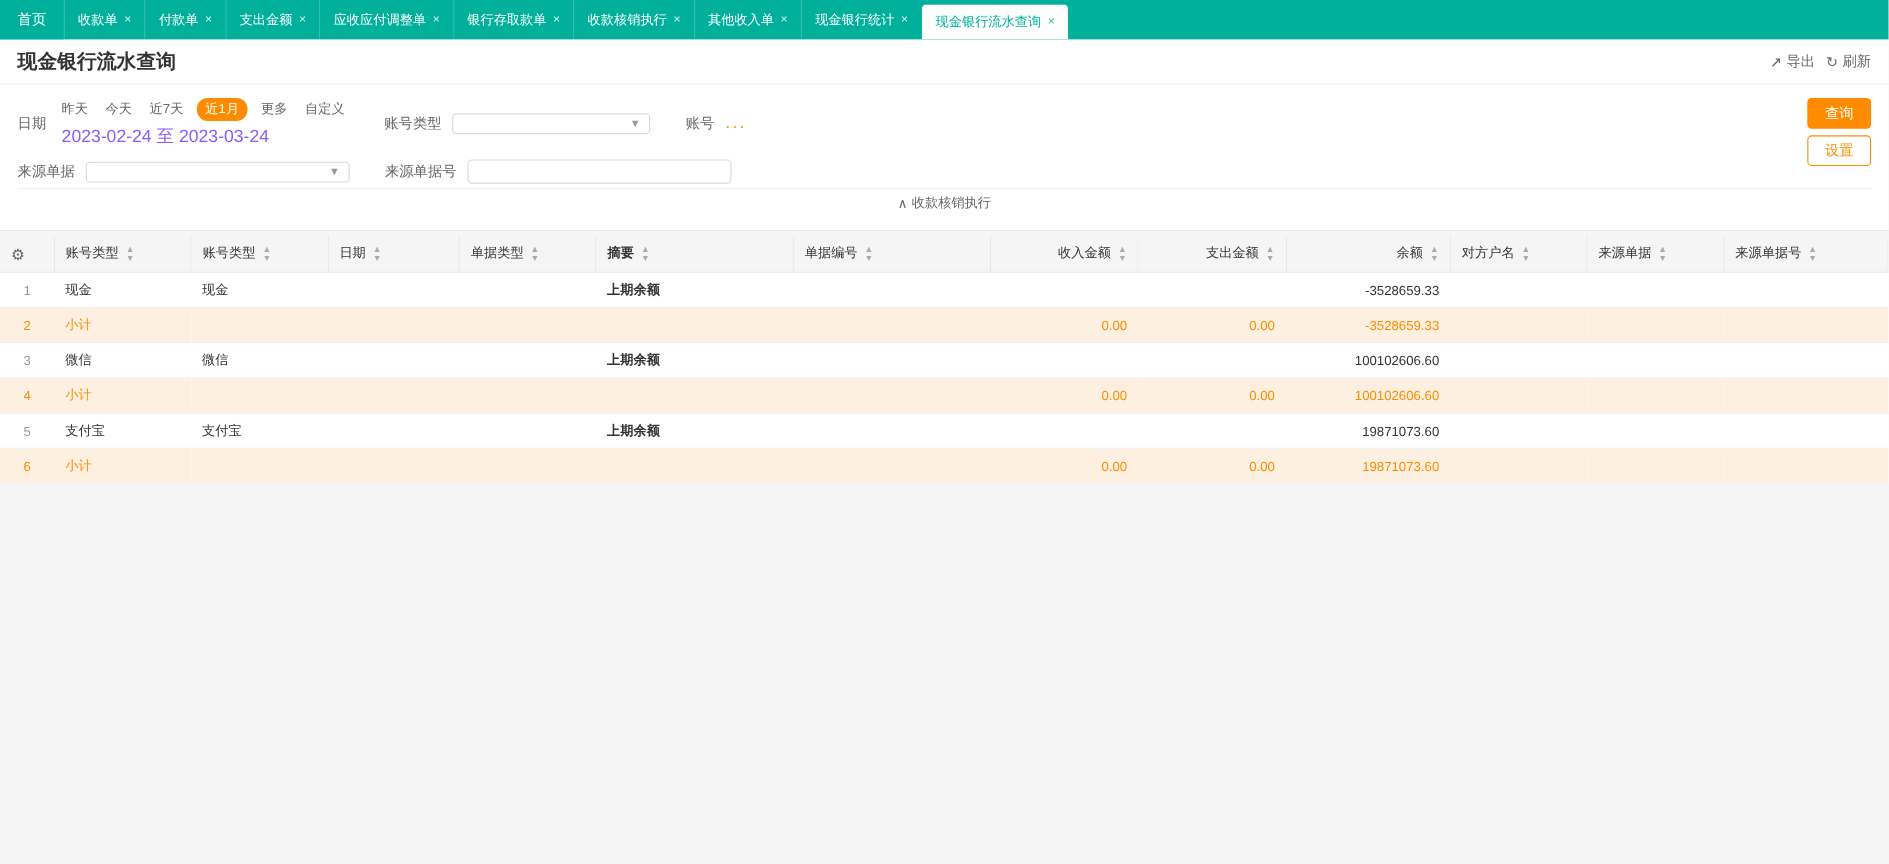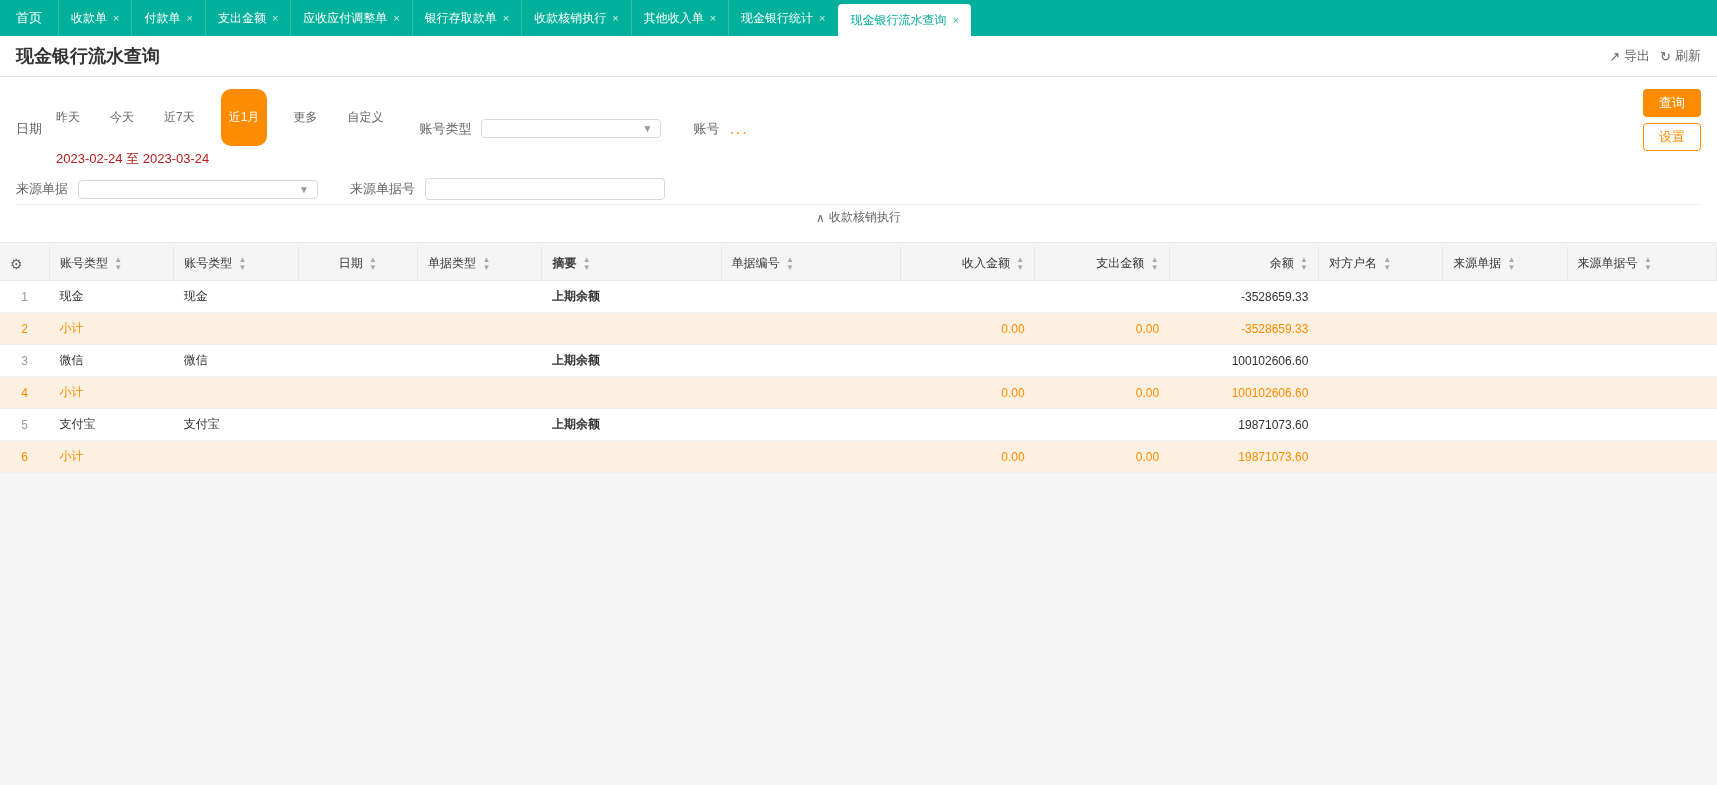--- a/index.html
+++ b/index.html
@@ -95,21 +95,21 @@
     .date-opt {
       color: #666;
       cursor: pointer;
       padding: 2px 4px;
       font-size: 12px;
     }
     .date-opt.active {
       background: #ff8c00;
       color: #fff;
       border-radius: 10px;
-      padding: 20px 8px;
+      padding: 2px 8px;
     }
     .filter-select {
       display: flex;
       align-items: center;
       border: 1px solid #d9d9d9;
       border-radius: 4px;
       padding: 3px 8px;
       min-width: 200px;
       background: #fff;
       cursor: pointer;
@@ -165,22 +165,22 @@
       border-top: 1px solid #f0f0f0;
       margin-top: 4px;
     }
     .filter-item {
       display: flex;
       align-items: center;
       gap: 6px;
     }
     .date-subrow {
       margin-left: 4px;
-      color: #b91c1c;
-      font-size: 13px;
+      color: #8b5cf6;
+      font-size: 16px;
     }
 
     
     .table-container {
       background: #fff;
       margin-top: 4px;
       overflow-x: auto;
     }
     table {
       width: 100%;
@@ -236,40 +236,40 @@
     
     .row-num {
       color: #999;
       text-align: center;
       min-width: 30px;
     }
 
     
     .acc-type { min-width: 70px; }
     .acc-name { min-width: 70px; }
-    .date-col { min-width: 80px; text-align: center; }
+    .date-col { min-width: 80px; }
     .doc-type { min-width: 70px; }
     .summary { min-width: 120px; font-weight: bold; }
     .doc-num { min-width: 120px; }
     .income { min-width: 90px; text-align: right; }
     .expense { min-width: 90px; text-align: right; }
     .balance { min-width: 100px; text-align: right; }
     .counterpart { min-width: 80px; }
     .src-doc { min-width: 70px; }
     .src-doc-num { min-width: 100px; }
 
     .date-block {
       display: flex;
       flex-direction: column;
       gap: 4px;
     }
     .date-block-row1 {
       display: flex;
       align-items: center;
-      gap: 22px;
+      gap: 8px;
     }
   </style>
 </head>
 <body>
 
 <div class="top-nav">
   <div class="nav-home">首页</div>
   <div class="nav-tab">
     <span>收款单</span>
     <span class="close-x">×</span>

